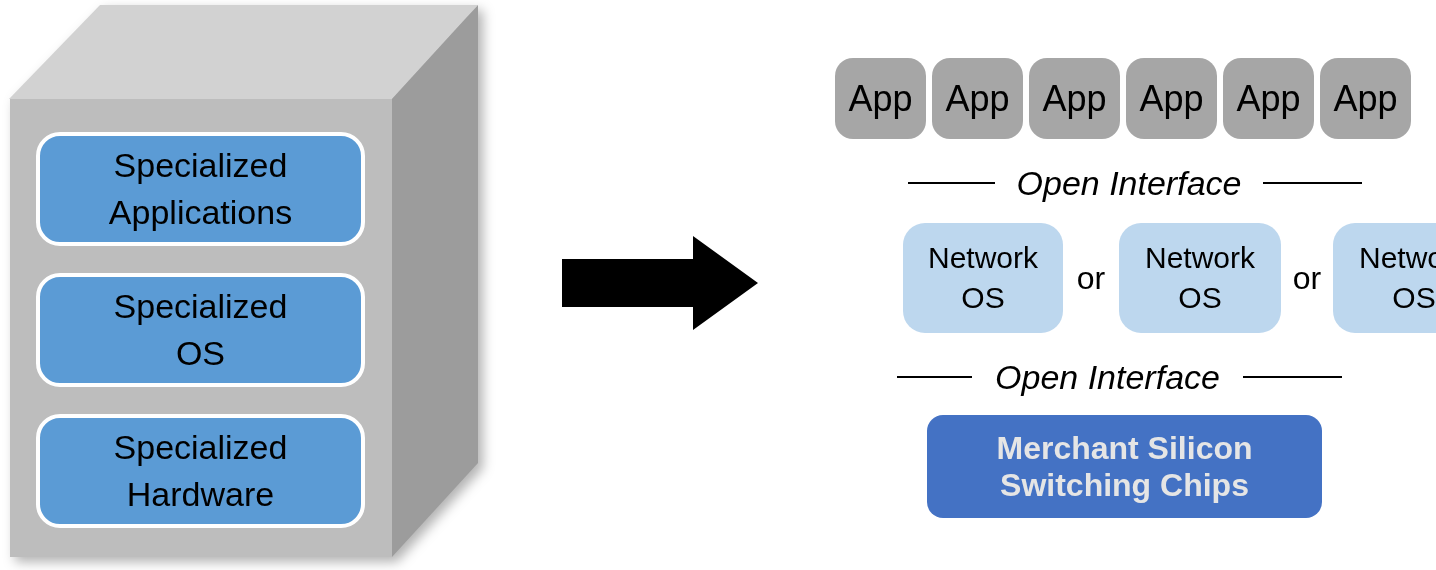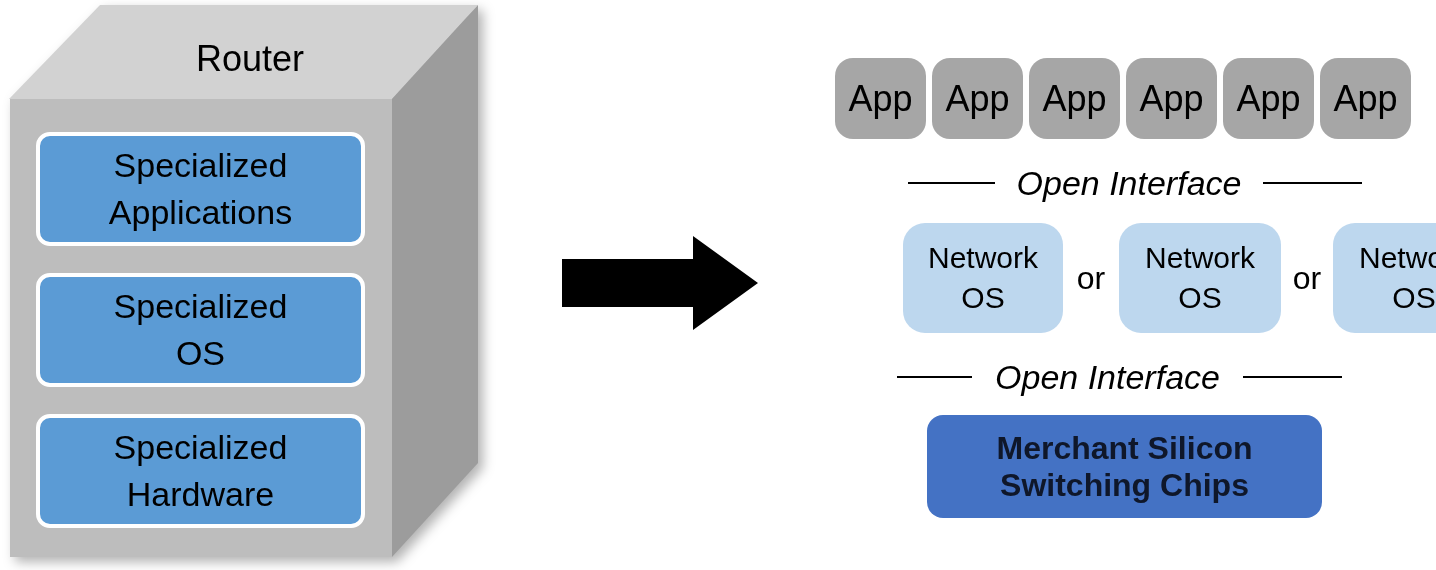--- a/index.html
+++ b/index.html
@@ -14,21 +14,21 @@
   .face-front{fill:var(--box-front-gray,#BDBDBD);}
   #router-title{
     position:absolute;left:100px;top:38px;width:300px;text-align:center;
     font-size:36px;line-height:42px;
   }
   #router-layers{
     position:absolute;left:36px;top:132px;width:329px;height:396px;
     display:flex;flex-direction:column;justify-content:space-between;
   }
   .layer-box{
-    box-sizing:border-box;height:114px;border:4px solid #fff;border-radius:14px;
+    box-sizing:border-box;height:114px;border:4px solid #fff;border-radius:24px;
     background:var(--router-layer-blue,#5B9BD5);
     display:flex;align-items:center;justify-content:center;text-align:center;
     font-size:34px;line-height:47px;white-space:pre-line;
   }
   
   #transform-arrow{position:absolute;left:562px;top:236px;}
   .arrow-shape{fill:var(--arrow-black,#000000);}
   
   #apps-row{position:absolute;left:835px;top:58px;width:580px;height:81px;display:flex;gap:6px;}
   .app-box{
@@ -48,37 +48,36 @@
   .nos-box{
     background:var(--network-os-blue,#BDD7EE);border-radius:22px;flex:none;
     display:flex;align-items:center;justify-content:center;text-align:center;
     font-size:30px;line-height:40px;white-space:pre-line;
   }
   .nos-box.w1{width:160px;} .nos-box.w2{width:162px;}
   .or-sep{flex:none;display:flex;align-items:center;justify-content:center;font-size:32px;}
   .or-sep.g1{width:56px;} .or-sep.g2{width:52px;}
   #merchant-box{
     position:absolute;left:927px;top:415px;width:395px;height:103px;border-radius:16px;
-    background:var(--merchant-blue,#4472C4);color:#0f172a;font-weight:bold;
+    background:var(--merchant-blue,#4472C4);color:#e5e5e5;font-weight:bold;
     display:flex;align-items:center;justify-content:center;text-align:center;
     font-size:32px;line-height:37px;white-space:pre-line;
   }
 </style>
 </head>
 <body>
 
 <div id="canvas">
 
   <svg id="router-svg" width="500" height="570" viewBox="0 0 500 570">
     <polygon class="face-top" points="9,99 100,5 478,5 392,99"></polygon>
     <polygon class="face-side" points="392,99 478,5 478,463 392,557"></polygon>
     <rect class="face-front" x="10" y="99" width="382" height="458"></rect>
   </svg>
 
-  <div id="router-title">Router</div>
 
   <div id="router-layers">
     <div class="layer-box">Specialized
 Applications</div>
     <div class="layer-box">Specialized
 OS</div>
     <div class="layer-box">Specialized
 Hardware</div>
   </div>
 

